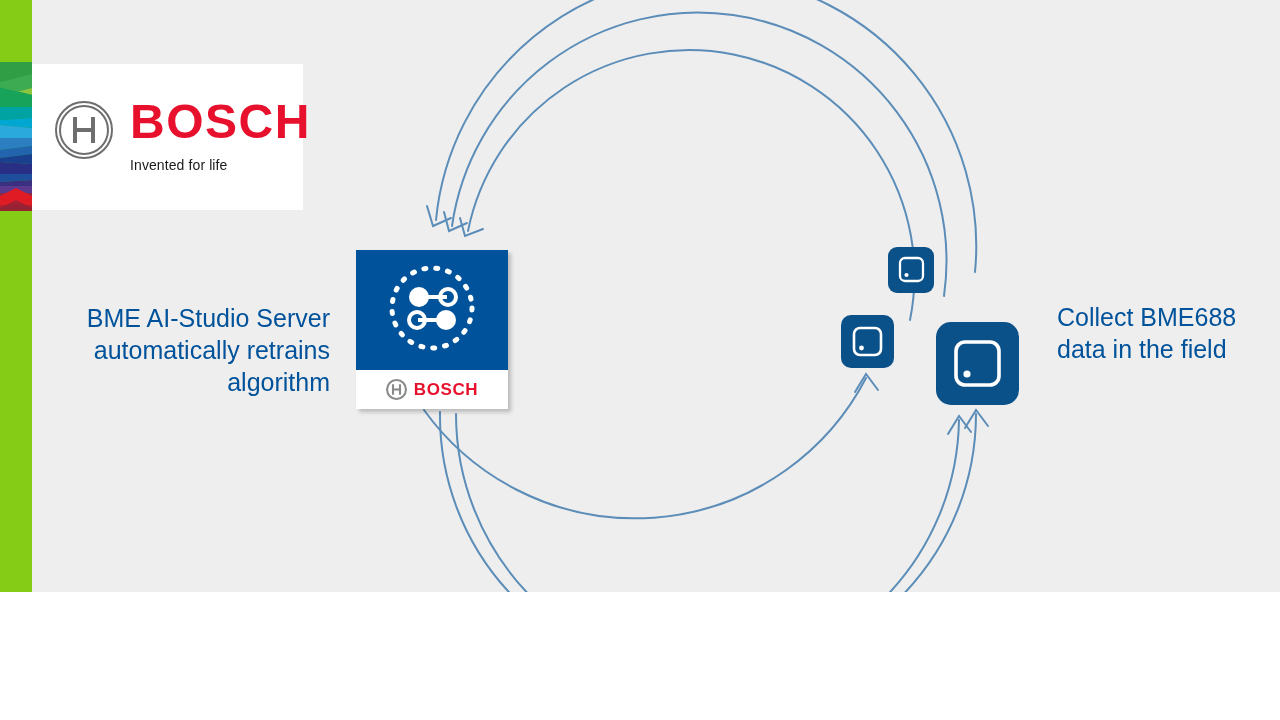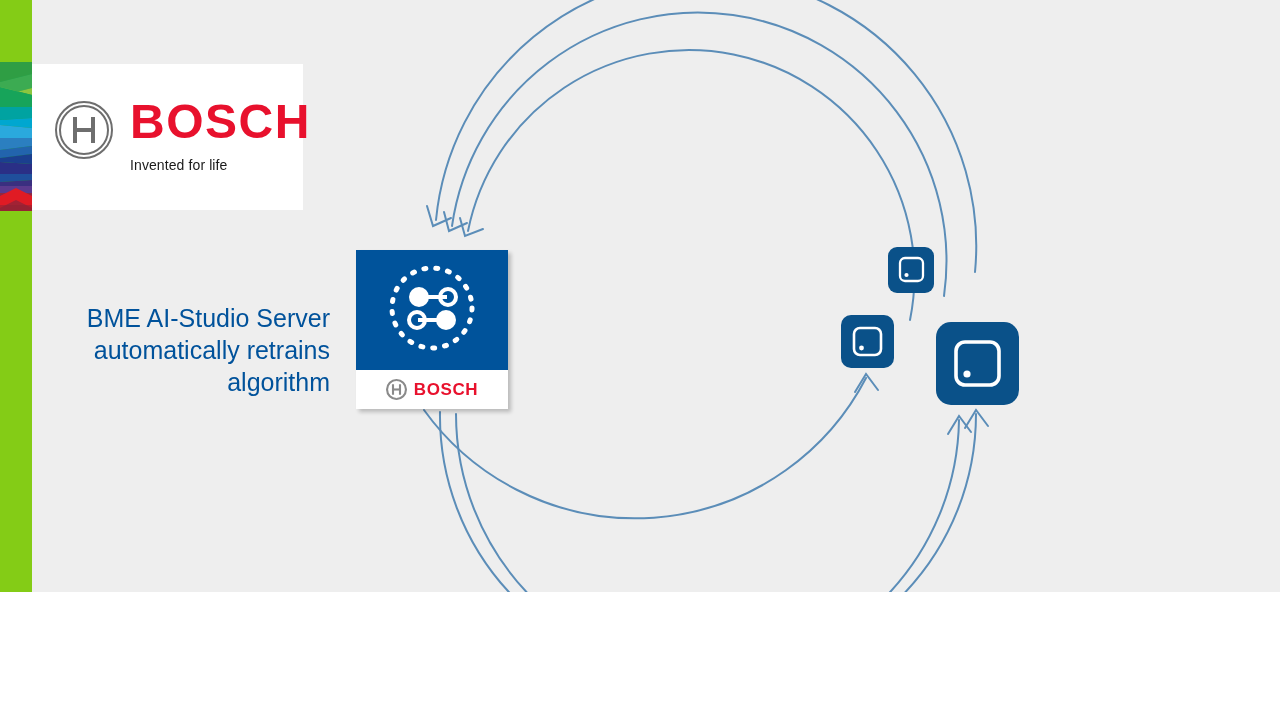--- a/index.html
+++ b/index.html
@@ -310,14 +310,15 @@
     <div>
       <svg width="83" height="83" viewBox="0 0 83 83" xmlns="http://www.w3.org/2000/svg">
         <rect x="0" y="0" width="83" height="83" rx="15" fill="#0a5189"></rect>
         <rect x="20" y="20" width="43" height="43" rx="9" fill="none" stroke="#ffffff" stroke-width="3.6"></rect>
         <circle cx="31" cy="52" r="3.6" fill="#ffffff"></circle>
       </svg>
     </div>
   </div>
 
   <div class="label label-left">BME AI-Studio Server automatically retrains algorithm</div>
+  <div class="label label-right">Collect BME688 data in the field</div>
 
 </div>
 
 </body></html>

